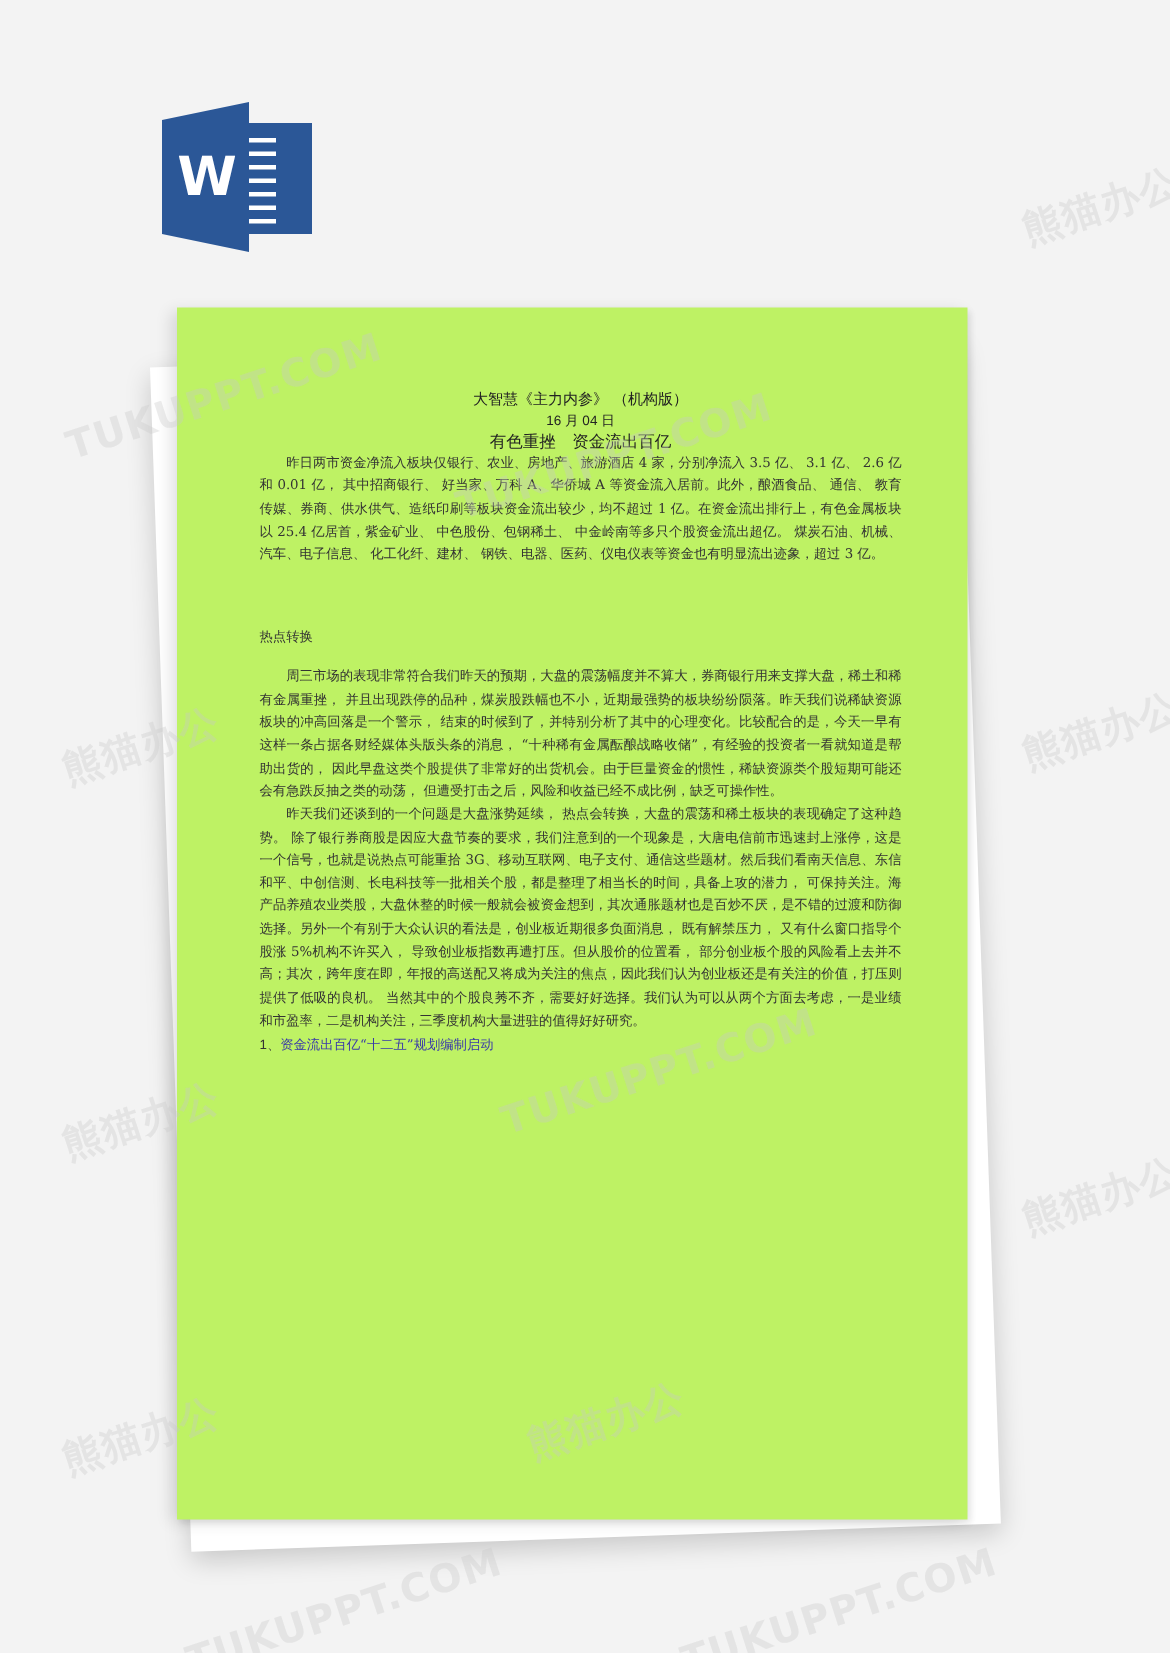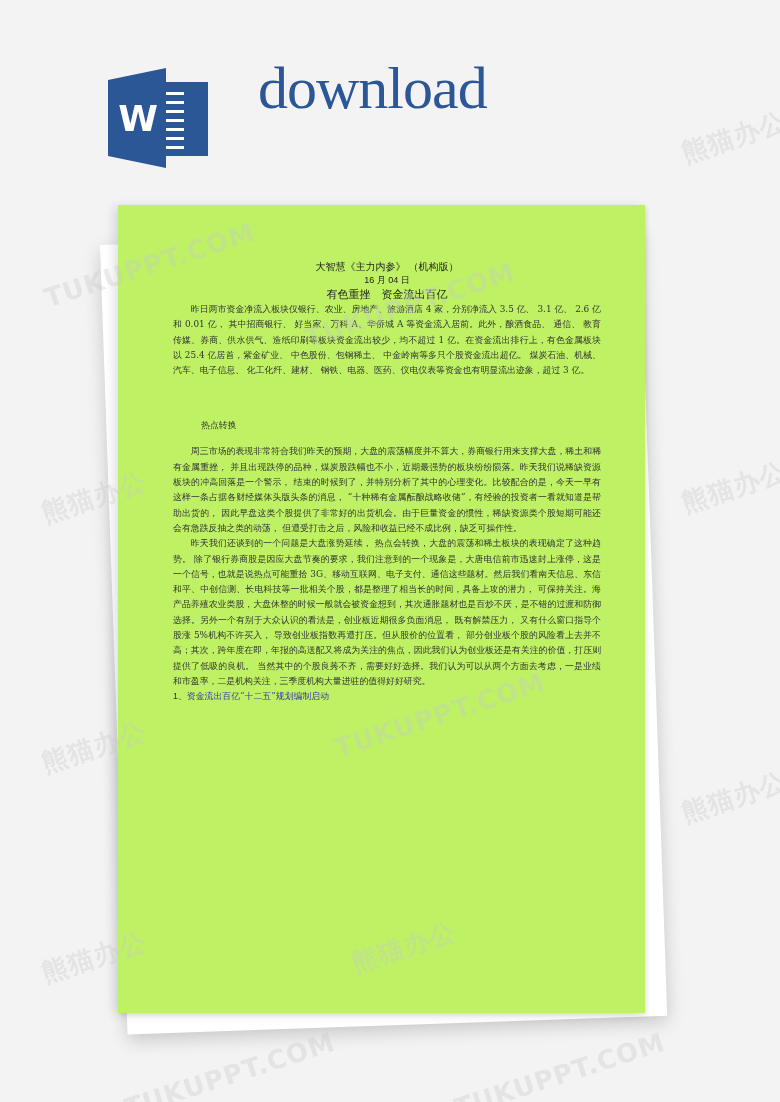--- a/index.html
+++ b/index.html
@@ -137,21 +137,20 @@
       color: #333;
     }
     .para.first {
       margin-top: 16px;
     }
     .subheading {
       margin-top: 40px;
       margin-bottom: 12px;
       line-height: 14px;
       color: #333;
-      margin-left: 28px;
     }
     .section-two {
       margin-top: 22px;
       line-height: 15px;
       color: #333;
     }
     .link-item {
       line-height: 15px;
       color: #3a3aa8;
     }
@@ -183,21 +182,20 @@
       <span style="top:35px"></span>
       <span style="top:44px"></span>
       <span style="top:53px"></span>
       <span style="top:62px"></span>
     </div>
     <div class="cover">
       <b>W</b>
     </div>
   </div>
   <div class="title-block">
-    <div>download</div>
   </div>
 </div>
 
 <div class="back-page"></div>
 
 <div class="page">
   <div class="page-content">
     <div class="doc-title">大智慧《主力内参》 （机构版）</div>
     <div class="doc-date">16 月 04 日</div>
 

